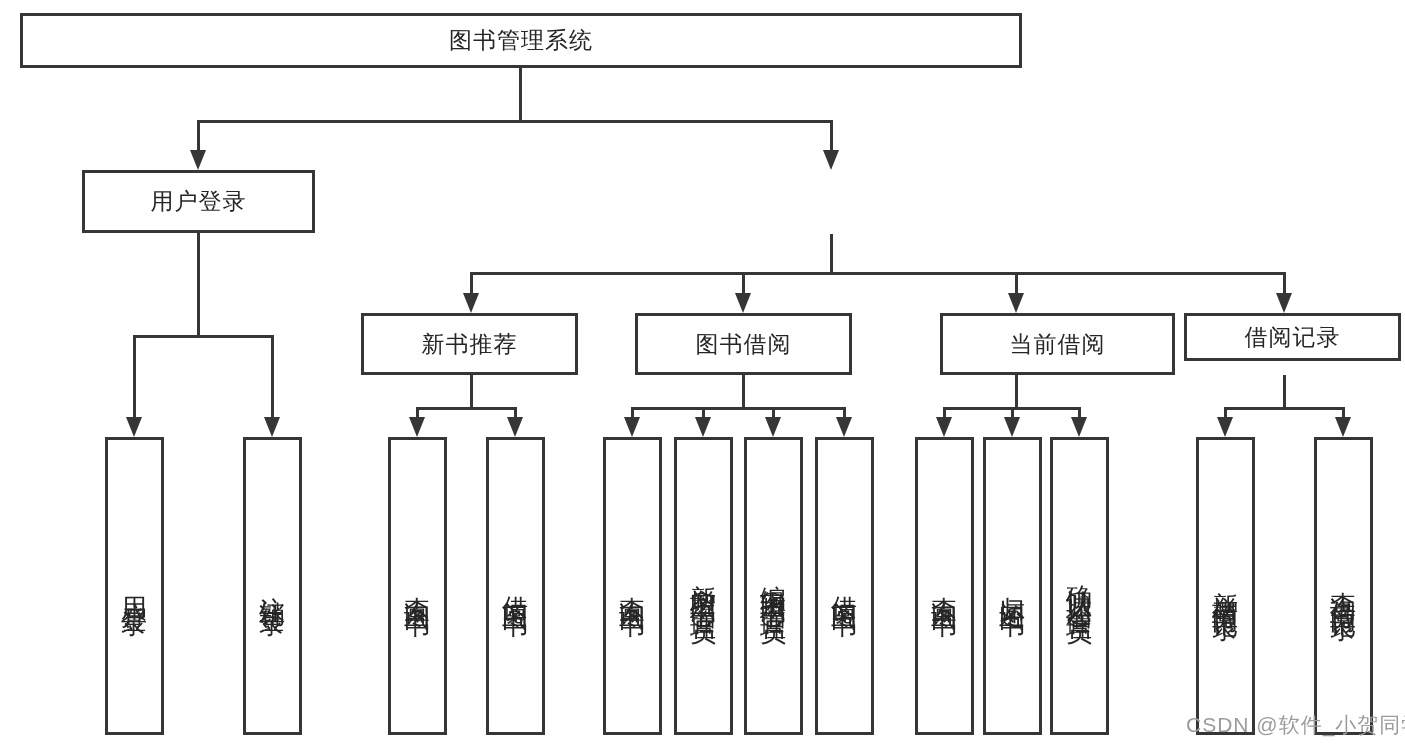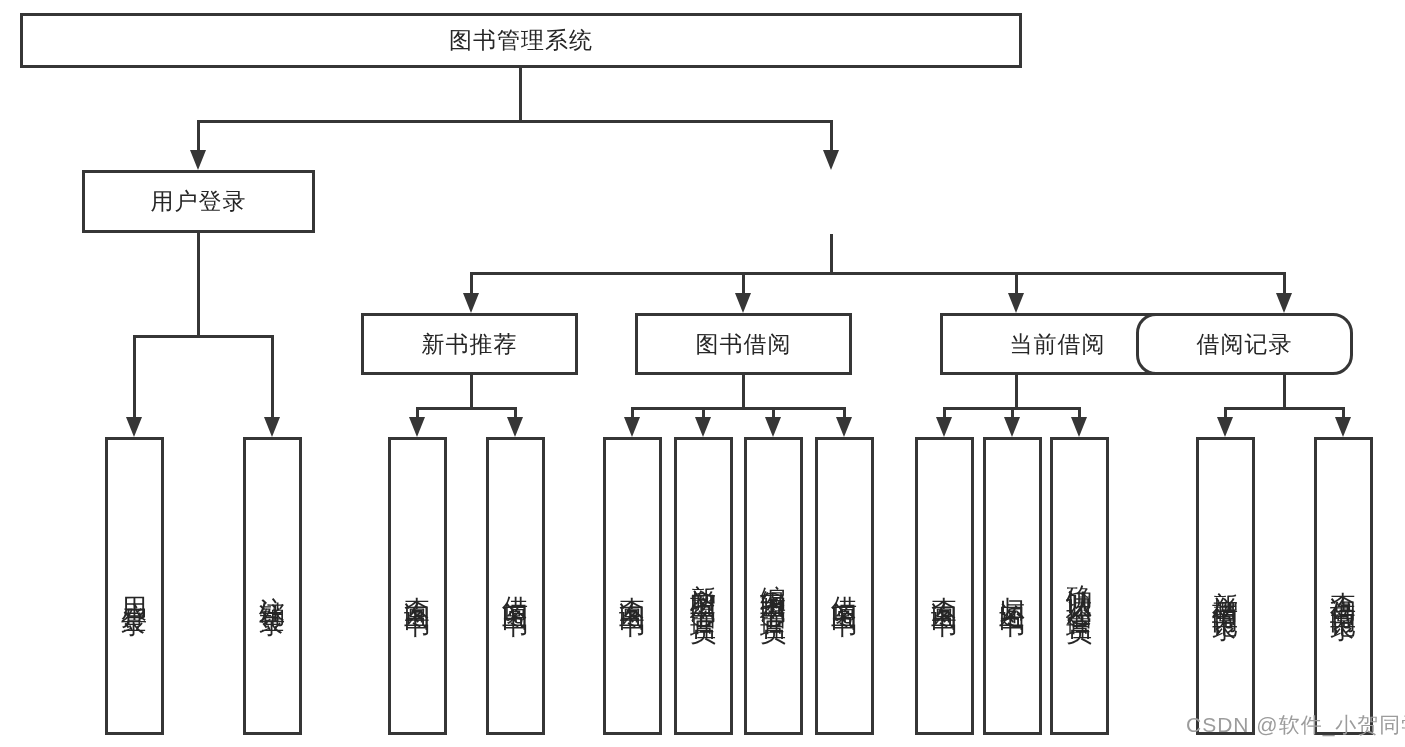--- a/index.html
+++ b/index.html
@@ -39,21 +39,21 @@
 
   <div class="box hbox" style="left:82px;top:170px;width:233px;height:63px;">用户登录</div>
 
 
   <div class="box hbox" style="left:361px;top:313px;width:217px;height:62px;">新书推荐</div>
 
   <div class="box hbox" style="left:635px;top:313px;width:217px;height:62px;text-align:center;">图书借阅</div>
 
   <div class="box hbox" style="left:908px;top:313px;width:235px;height:62px;margin-left:32px;">当前借阅</div>
 
-  <div class="box hbox" style="left:1136px;top:313px;width:217px;height:62px;border-radius:20px;">借阅记录</div>
+  <div class="box hbox" style="left:1184px;top:313px;width:217px;height:48px;">借阅记录</div>
 
   <div class="box vbox" style="left:105px;">
     <span>用户登录</span>
     </div>
   <div class="box vbox" style="left:243px;">
     <span>注销登录</span>
     </div>
   <div class="box vbox" style="left:388px;">
     <span>查询图书</span>
     </div>

